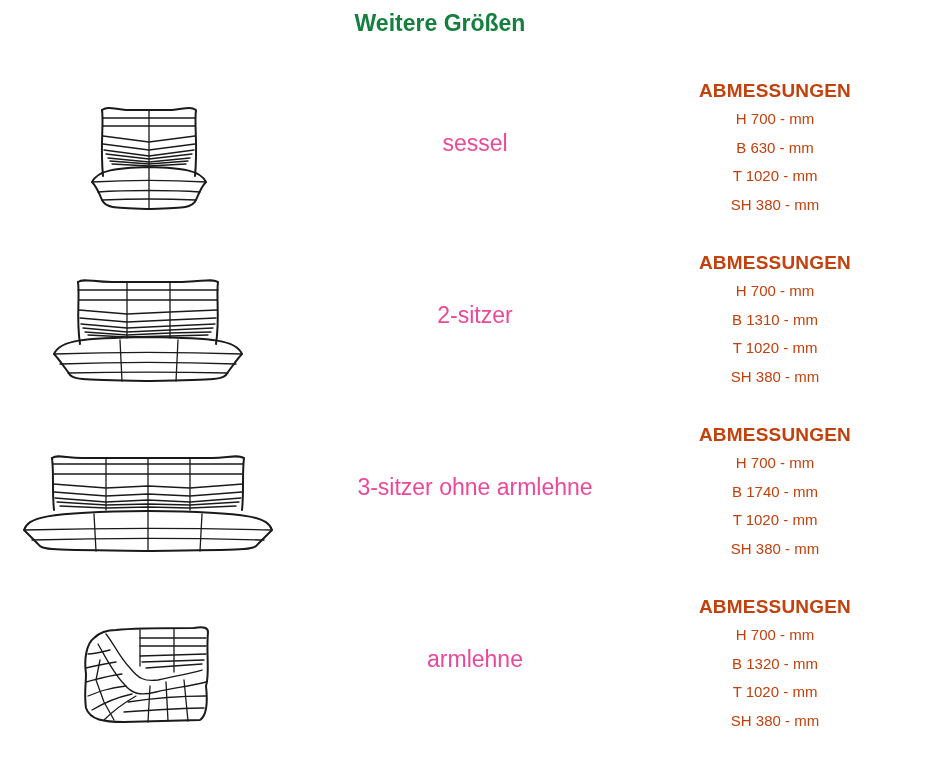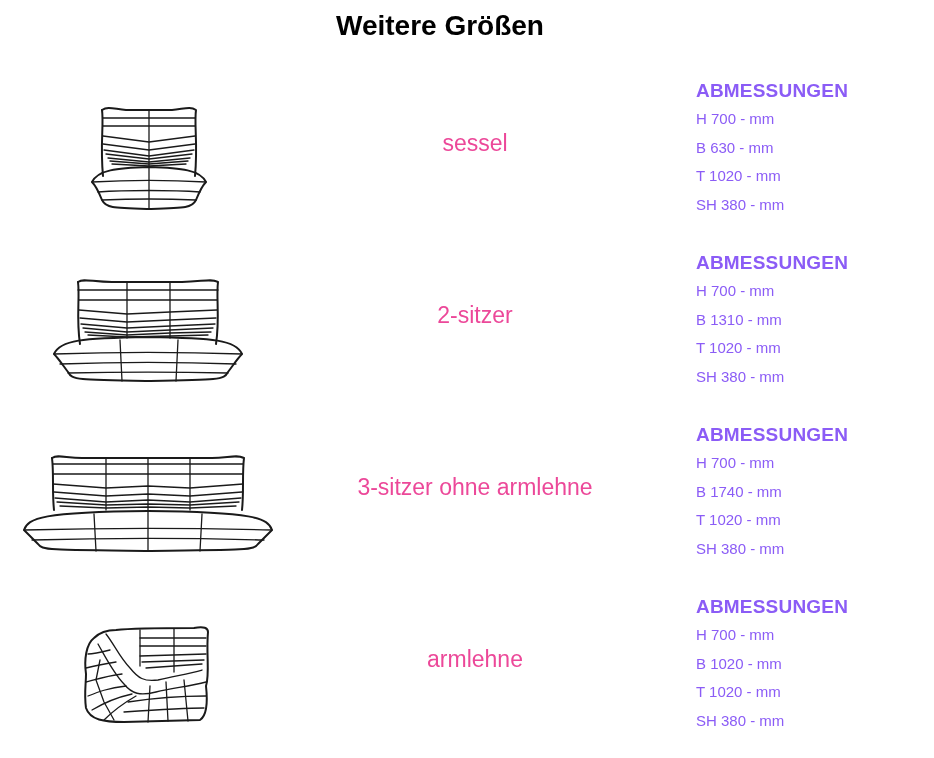--- a/index.html
+++ b/index.html
@@ -14,23 +14,23 @@
     overflow: hidden;
     font-family: "Liberation Sans", sans-serif;
     color: #7a7a7a;
   }
   .title {
     position: absolute;
     left: 0;
     width: 880px;
     top: 10px;
     text-align: center;
-    font-size: 28px;
+    font-size: 23px;
     font-weight: bold;
-    color: #000000;
+    color: #15803d;
   }
   .row {
     position: absolute;
     left: 0;
     width: 934px;
     height: 172px;
   }
   .pic {
     position: absolute;
   }
@@ -41,23 +41,24 @@
   .label {
     position: absolute;
     left: 300px;
     width: 350px;
     text-align: center;
     font-size: 23px;
     color: #ec4899;
   }
   .specs {
     position: absolute;
-    left: 696px;
+    left: 668px;
     width: 214px;
-    color: #8b5cf6;
+    text-align: center;
+    color: #c2410c;
   }
   .specs .head {
     font-size: 19px;
     font-weight: bold;
     line-height: 28px;
     letter-spacing: 0.2px;
   }
   .specs .line {
     font-size: 15px;
     line-height: 28.7px;
@@ -208,17 +209,17 @@
       <line x1="100" y1="56" x2="104" y2="97"></line>
       <path d="M44,78 C70,74 100,72 122,72"></path>
       <path d="M40,88 C70,86 100,84 120,84"></path>
       <path d="M16,36 L12,56 L20,78 L30,96"></path>
     </svg>
   </div>
   <div class="label" style="top:58px;">armlehne</div>
   <div class="specs" style="top:5px;">
     <div class="head">ABMESSUNGEN</div>
     <div class="line">H 700 - mm</div>
-    <div class="line">B 1020 - mm</div>
+    <div class="line">B 1320 - mm</div>
     <div class="line">T 1020 - mm</div>
     <div class="line">SH 380 - mm</div>
   </div>
 </div>
 
 </body></html>

